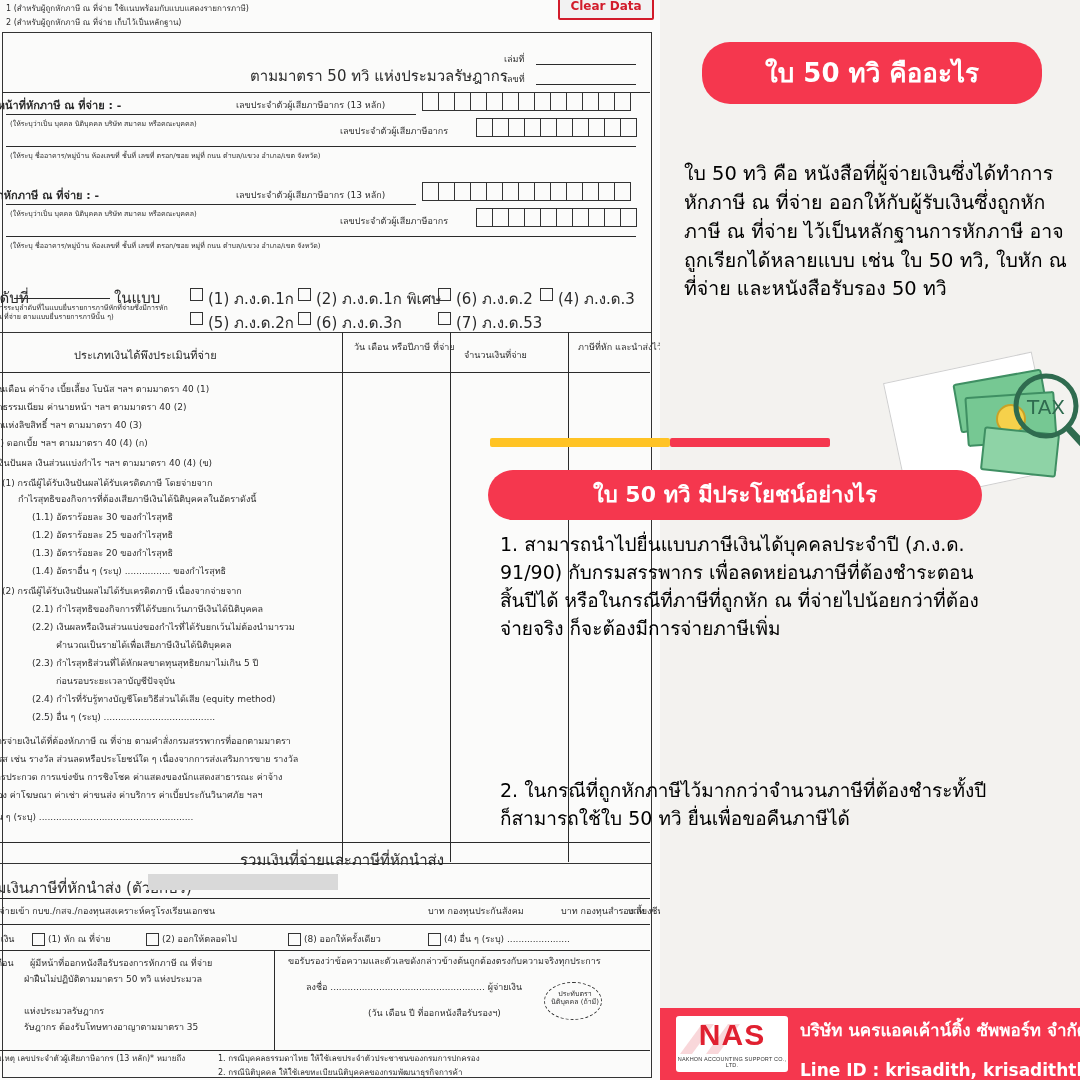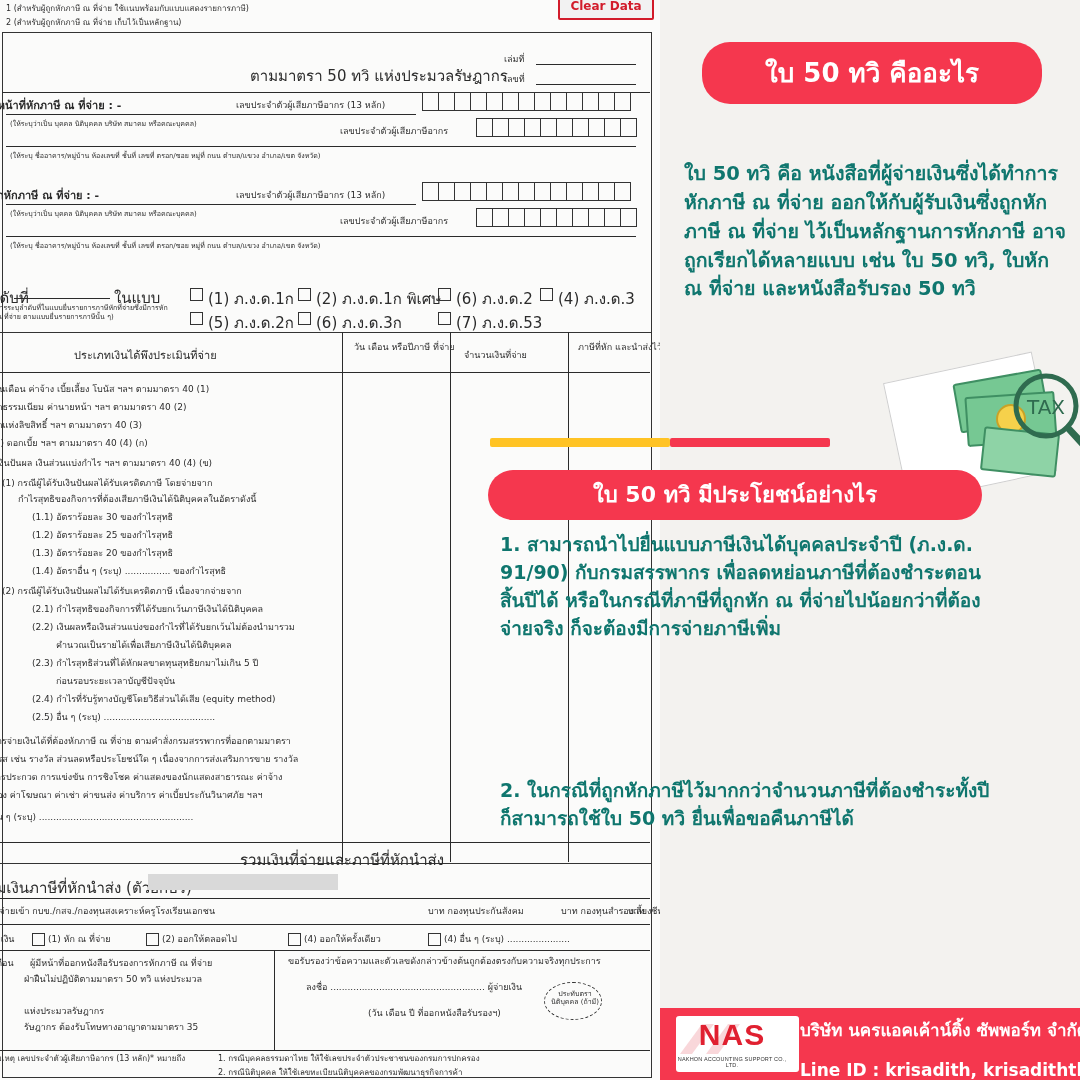--- a/index.html
+++ b/index.html
@@ -51,21 +51,21 @@
     background:#f3f2ef;
   }
   .pill{
     position:absolute;background:#f5374e;color:#ffffff;border-radius:28px;
     font-weight:bold;text-align:center;
     font-family:"DejaVu Sans", sans-serif;
   }
   .pill1{left:42px;top:42px;width:340px;height:62px;line-height:62px;font-size:26px;}
   .pill2{left:-172px;top:470px;width:494px;height:50px;line-height:50px;font-size:22px;}
   .para{
-    position:absolute;color:#0f766e;font-weight:bold;
+    position:absolute;color:#000000;font-weight:normal;
     font-family:"DejaVu Sans", sans-serif;
     line-height:1.48;
   }
   .p1{left:24px;top:160px;width:386px;font-size:19.5px;}
   .p2{left:-160px;top:530px;width:492px;font-size:19px;}
   .p3{left:-160px;top:776px;width:492px;font-size:19px;}
   .divider{position:absolute;height:9px;border-radius:2px;}
   .div-y{left:-170px;top:438px;width:180px;background:#ffc324;}
   .div-r{left:10px;top:438px;width:160px;background:#f5374e;}
 
@@ -75,21 +75,21 @@
   .coin{position:absolute;background:#f6d14b;border:2px solid #c9a227;border-radius:50%;}
   .paper{position:absolute;background:#ffffff;border:1px solid #cfcfcf;transform:rotate(-12deg);}
 
   
   .footer{
     position:absolute;left:660px;top:1008px;width:420px;height:72px;
     background:#f5374e;
   }
   .logo-card{
     position:absolute;left:16px;top:8px;width:112px;height:56px;
-    background:#ffffff;border-radius:3px;overflow:hidden;padding-left:11px;
+    background:#ffffff;border-radius:3px;overflow:hidden;
   }
   .logo-card .nas{
     position:absolute;left:0;top:2px;width:112px;text-align:center;
     font-size:30px;font-weight:bold;color:#e02030;letter-spacing:1px;
     font-family:"Liberation Sans", sans-serif;
   }
   .logo-card .sub{
     position:absolute;left:0;bottom:4px;width:112px;text-align:center;
     font-size:5.5px;color:#333;letter-spacing:.2px;
   }
@@ -260,21 +260,21 @@
     <div class="ftxt f9" style="left:530px;top:908px;margin-left:43px;">บาท  กองทุนสำรองเลี้ยงชีพ</div>
     <div class="ftxt f9" style="left:640px;top:908px;">บาท</div>
     <div class="line" style="left:-10px;top:928px;width:672px;"></div>
 
     <div class="ftxt f9" style="left:-8px;top:936px;">ผู้จ่ายเงิน</div>
     <div class="ckbox" style="left:44px;top:937px;"></div>
     <div class="ftxt f9" style="left:60px;top:936px;">(1)  หัก ณ ที่จ่าย</div>
     <div class="ckbox" style="left:158px;top:937px;"></div>
     <div class="ftxt f9" style="left:174px;top:936px;">(2)  ออกให้ตลอดไป</div>
     <div class="ckbox" style="left:300px;top:937px;"></div>
-    <div class="ftxt f9" style="left:316px;top:936px;">(4)  ออกให้ครั้งเดียว</div>
+    <div class="ftxt f9" style="left:316px;top:936px;">(8)  ออกให้ครั้งเดียว</div>
     <div class="ckbox" style="left:440px;top:937px;"></div>
     <div class="ftxt f9" style="left:456px;top:936px;">(4)  อื่น ๆ (ระบุ) ......................</div>
     <div class="line" style="left:-10px;top:954px;width:672px;"></div>
 
     <div class="vline" style="left:286px;top:954px;height:100px;"></div>
     <div class="ftxt f9" style="left:-6px;top:960px;">คำเตือน</div>
     <div class="ftxt f9" style="left:42px;top:960px;">ผู้มีหน้าที่ออกหนังสือรับรองการหักภาษี ณ ที่จ่าย</div>
     <div class="ftxt f9" style="left:36px;top:976px;">ฝ่าฝืนไม่ปฏิบัติตามมาตรา 50 ทวิ แห่งประมวล</div>
     <div class="ftxt f9" style="left:36px;top:992px;margin-top:32px;">รัษฎากร ต้องรับโทษทางอาญาตามมาตรา  35</div>
     <div class="ftxt f9" style="left:36px;top:1008px;">แห่งประมวลรัษฎากร</div>

